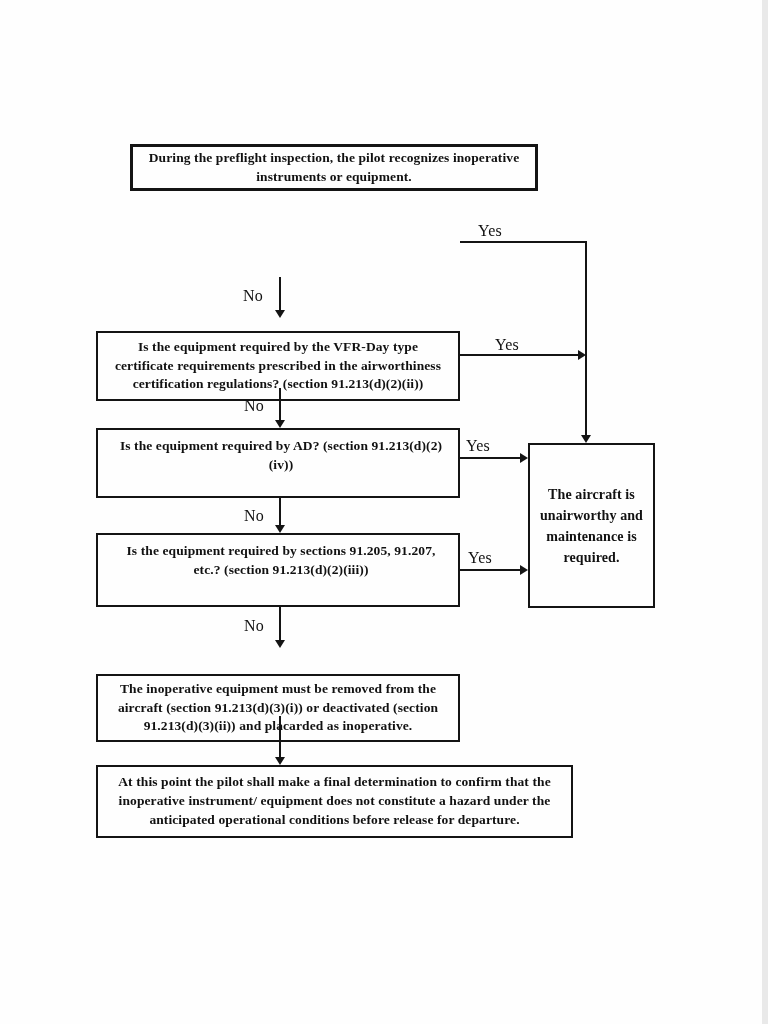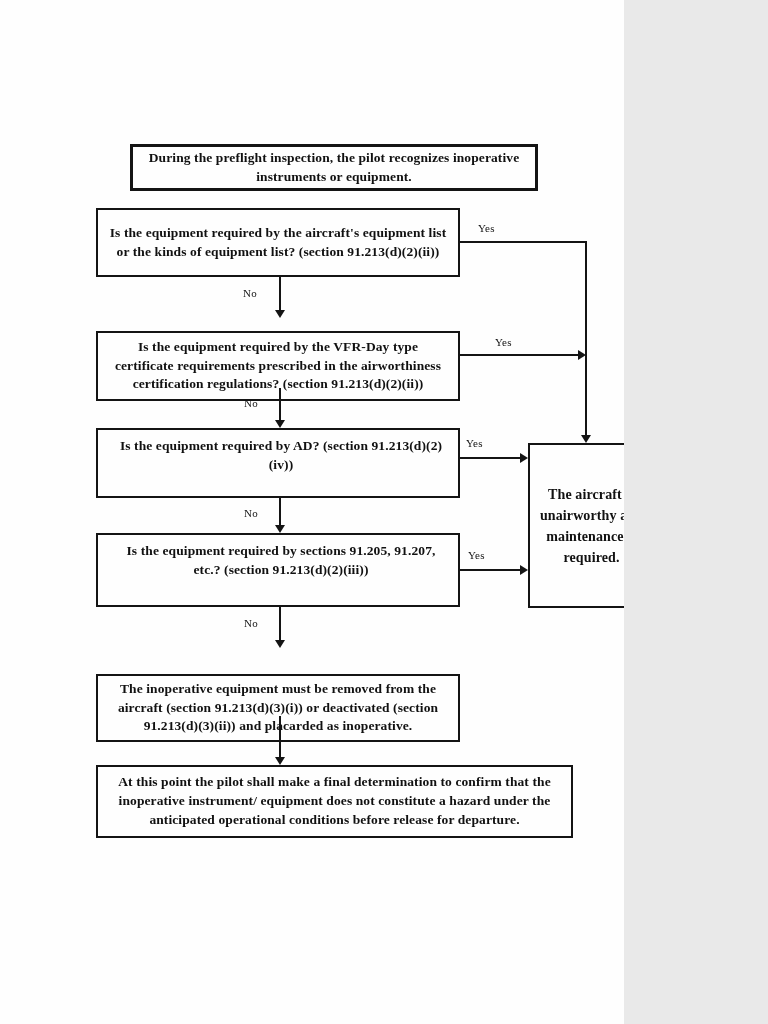--- a/index.html
+++ b/index.html
@@ -1,19 +1,19 @@
 <!DOCTYPE html>
 <html><head>
 <meta charset="utf-8">
 <style>
   html,body{margin:0;padding:0;}
   body{background:#e9e9e9;}
   #page{
     position:relative;
-    width:624px;height:1024px;
+    width:762px;height:1024px;
     background:#fefefe;
     overflow:hidden;
     font-family:"Liberation Serif", serif;
     color:#111;
   }
   .box{
     position:absolute;
     box-sizing:border-box;
     border:2px solid #141414;
     background:#fefefe;
@@ -48,32 +48,31 @@
     border-top:8px solid #141414;
   }
   .arrow-right{
     position:absolute;width:0;height:0;
     border-top:5px solid transparent;
     border-bottom:5px solid transparent;
     border-left:8px solid #141414;
   }
   .lbl{
     position:absolute;
-    font-size:11px;
+    font-size:16px;
     font-weight:normal;
     letter-spacing:0.2px;
   }
 </style>
 </head>
 <body>
 
 <div id="page">
 
   <div class="box b-start">During the preflight inspection, the pilot recognizes inoperative instruments or equipment.</div>
-  <div class="box b-q1">Is the equipment required by the aircraft's equipment list or the kinds of equipment list? (section 91.213(d)(2)(ii))</div>
   <div class="box b-q2">Is the equipment required by the VFR-Day type certificate requirements prescribed in the airworthiness certification regulations? (section 91.213(d)(2)(ii))</div>
   <div class="box b-q3 top">Is the equipment required by AD? (section 91.213(d)(2)(iv))</div>
   <div class="box b-q4 top">Is the equipment required by sections 91.205, 91.207, etc.? (section 91.213(d)(2)(iii))</div>
   <div class="box b-action">The inoperative equipment must be removed from the aircraft (section 91.213(d)(3)(i)) or deactivated (section 91.213(d)(3)(ii)) and placarded as inoperative.</div>
   <div class="box b-final">At this point the pilot shall make a final determination to confirm that the inoperative instrument/ equipment does not constitute a hazard under the anticipated operational conditions before release for departure.</div>
   <div class="box b-unair">The aircraft is unairworthy and maintenance is required.</div>
 
   <div class="vline" style="left:279px;top:277px;height:33px"></div>
   <div class="arrow-down" style="left:275px;top:310px"></div>
   <div class="lbl" style="left:243px;top:287px">No</div>

